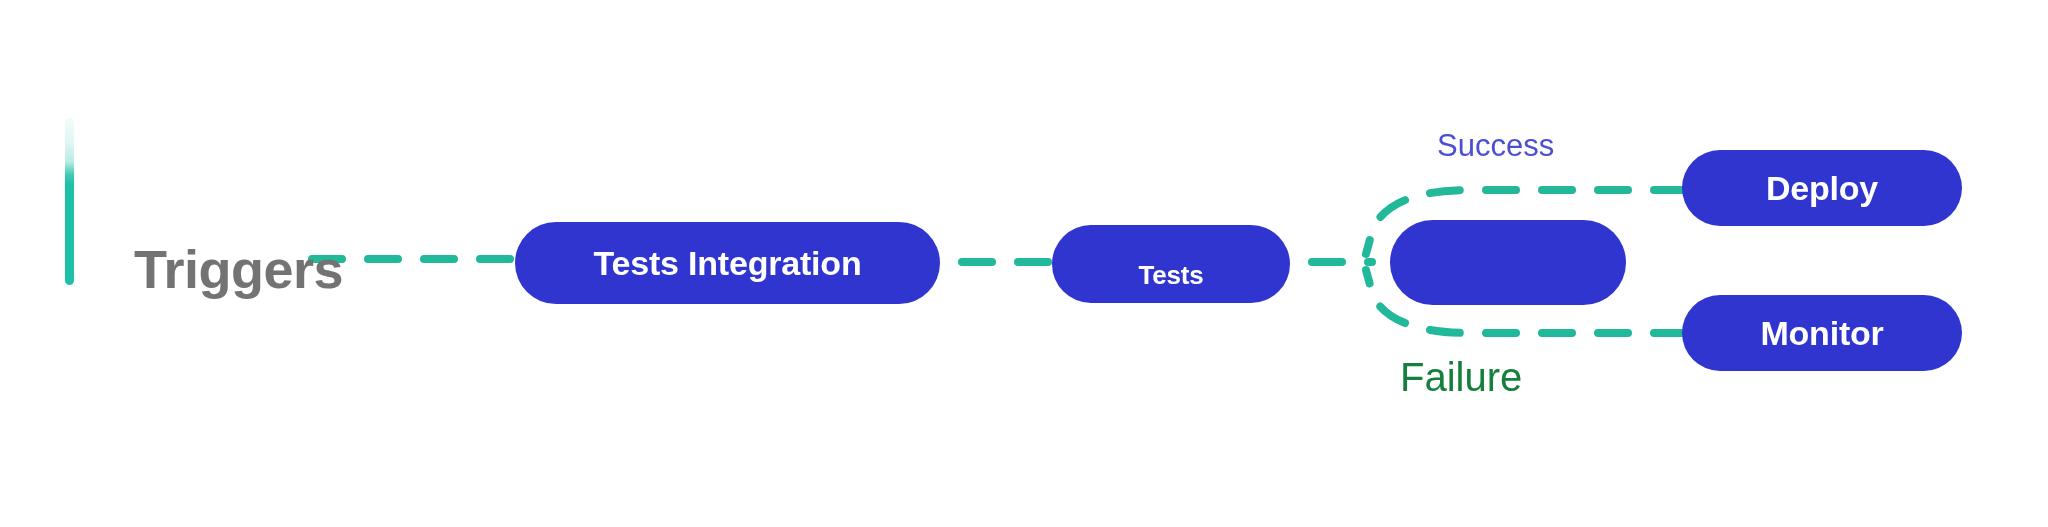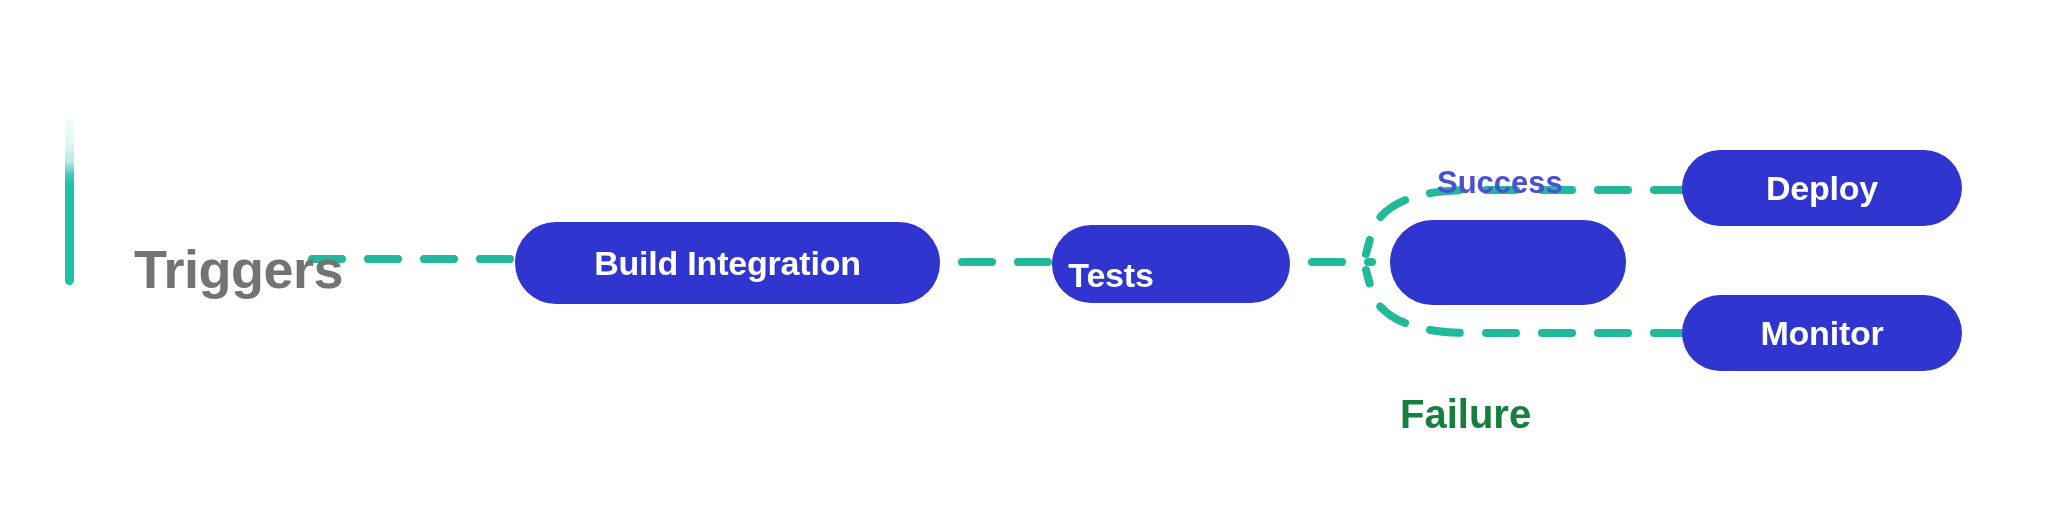--- a/index.html
+++ b/index.html
@@ -34,22 +34,21 @@
     display: flex;
     align-items: center;
     justify-content: center;
     letter-spacing: -0.2px;
     pointer-events: none;
   }
   .edge-label {
     position: absolute;
     font-family: "Liberation Sans", sans-serif;
     white-space: nowrap;
-    font-weight: bold;
-    margin-top: 37px;
+    font-weight: normal;
   }
   #triggers-title {
     position: absolute;
     font-family: "Liberation Sans", sans-serif;
     font-weight: bold;
     white-space: nowrap;
     letter-spacing: -0.5px;
   }
 </style>
 </head>
@@ -109,23 +108,23 @@
       <rect x="1682" y="150" width="280" height="76" rx="38" fill="#3035cf"></rect>
     </g>
 
     <g>
       <rect x="1682" y="295" width="280" height="76" rx="38" fill="#3035cf"></rect>
     </g>
   </svg>
 
   <div id="triggers-title" style="left:134px; top:238px; font-size:54px; color:#737373;">Triggers</div>
 
-  <div class="node-label" style="left:515px; top:222px; width:425px; height:82px; font-size:34px;">Build Integration</div>
+  <div class="node-label" style="left:515px; top:222px; width:425px; height:82px; font-size:34px;">Tests Integration</div>
 
-  <div class="node-label" style="left:992px; top:225px; width:238px; height:100px; font-size:34px;">Tests</div>
+  <div class="node-label" style="left:1052px; top:225px; width:238px; height:100px; font-size:26px;">Tests</div>
 
 
   <div class="node-label" style="left:1682px; top:150px; width:280px; height:76px; font-size:34px;">Deploy</div>
 
   <div class="node-label" style="left:1682px; top:295px; width:280px; height:76px; font-size:34px;">Monitor</div>
 
   <div class="edge-label" style="left:1437px; top:128px; font-size:31px; color:#4b4fd1;">Success</div>
 
   <div class="edge-label" style="left:1400px; top:355px; font-size:40px; color:#15803d;">Failure</div>
 

